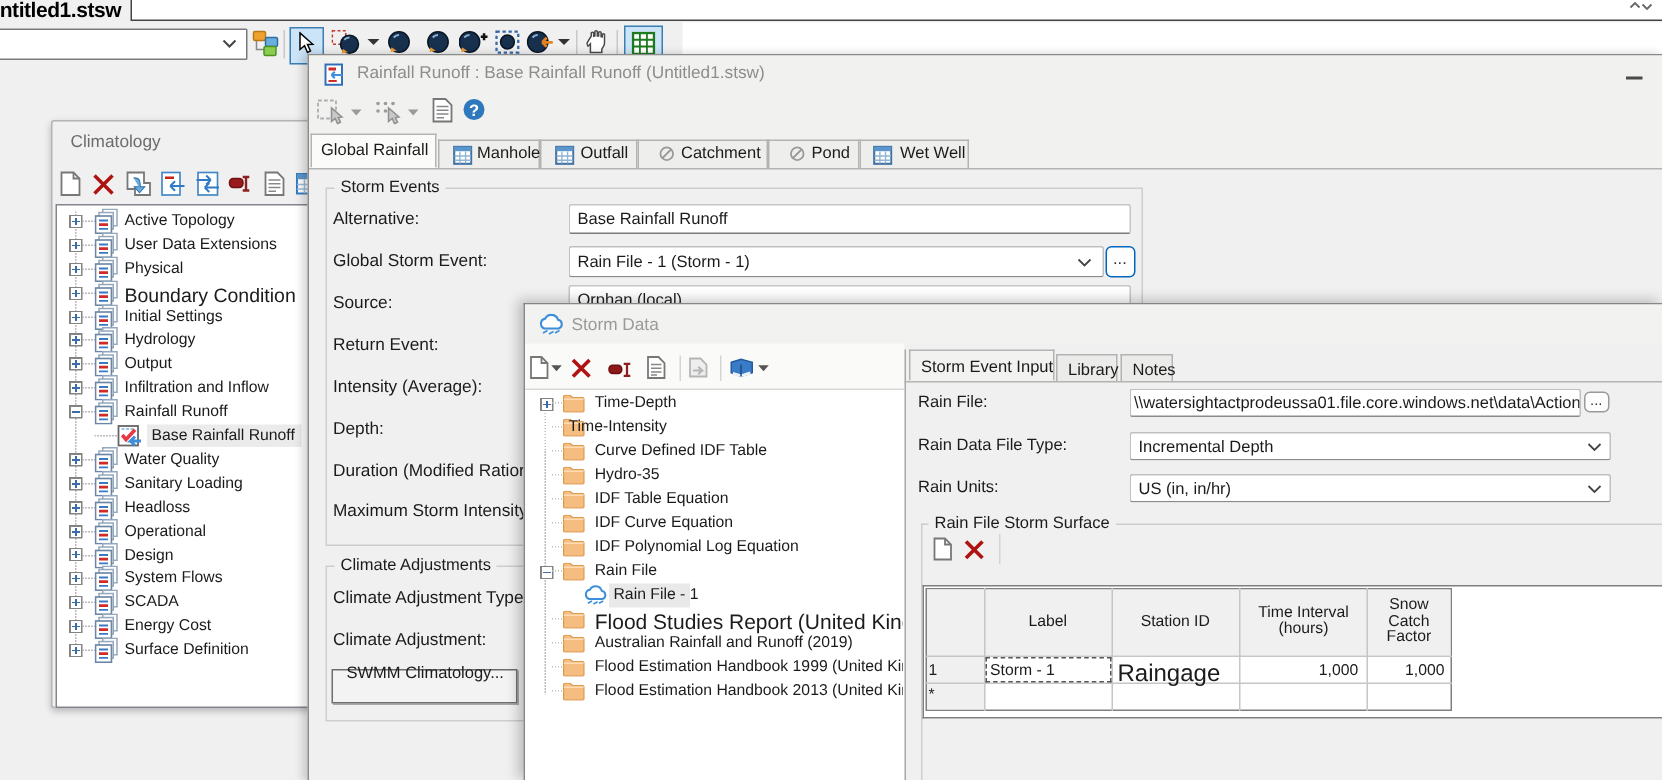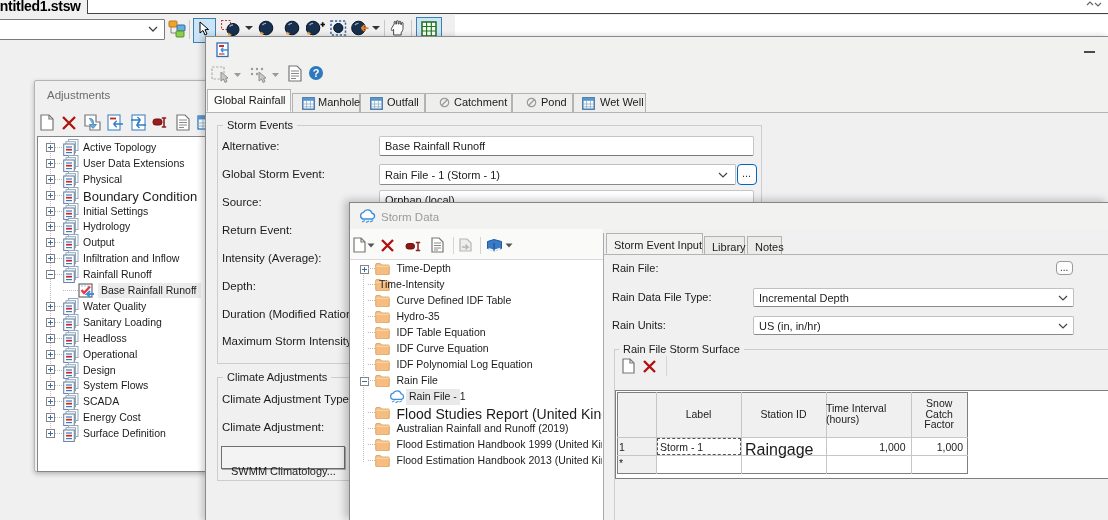--- a/index.html
+++ b/index.html
@@ -71,21 +71,21 @@
  <path d="M4.6 16 V10.2 L3 11.8 Q1.9 10.6 2.5 9.4 L5.2 5 V2.8 Q6 2.1 6.8 2.8 V5.2 L7.6 5 V1.9 Q8.4 1.2 9.2 1.9 V5 L10.1 5 V2.5 Q10.9 1.8 11.7 2.5 V5.4 L12.5 5.6 V3.8 Q13.3 3.1 14 3.8 V9.6 Q14 10.8 13.4 11.8 L12.2 13.8 V16 Z" fill="#fff" stroke="#4a4a4a" stroke-width="1"></path>
     </svg>
 <div class="abs" style="left:411px;top:20px;width:1px;height:17px;background:#c8c8c8"></div>
 <div class="abs" style="left:416px;top:17px;width:24px;height:24px;background:#cce4f7;border:1px solid #3c7fb1"></div>
 <svg class="abs" style="left:421px;top:21px" width="16" height="16" viewBox="0 0 16 16">
  <rect x="1" y="1" width="14" height="14" fill="#fff" stroke="#1e7a1e" stroke-width="1.6"></rect>
  <path d="M1 5.5 H15 M1 10 H15 M5.6 1 V15 M10.3 1 V15" stroke="#1e7a1e" stroke-width="1.2"></path>
     </svg>
 
 <div class="abs" style="left:34px;top:80px;width:176px;height:390px;background:#f0f0f0;border:1px solid #b4b4b4;border-radius:2px;box-shadow:0 2px 5px rgba(0,0,0,0.25)">
- <div class="lb" style="left:12px;top:8px;font-size:11.5px;color:#6c6c6c">Adjustments</div>
+ <div class="lb" style="left:12px;top:8px;font-size:11.5px;color:#6c6c6c">Climatology</div>
  <svg class="abs" style="left:5px;top:33px" width="14" height="17" viewBox="0 0 14 17">
   <path d="M1 1 H9 L13 5 V16 H1 Z" fill="#fff" stroke="#777" stroke-width="1.2"></path>
   <path d="M9 1 L9 5 H13" fill="none" stroke="#777" stroke-width="1.2"></path>
       </svg>
  <svg class="abs" style="left:26px;top:34px" width="16" height="16" viewBox="0 0 16 16">
   <path d="M2 2 L14 14 M14 2 L2 14" stroke="#ad1411" stroke-width="2.3"></path>
       </svg>
  <svg class="abs" style="left:49px;top:33px" width="17" height="17" viewBox="0 0 17 17">
   <path d="M1 1 H12 V8 H16 V16 H6 V12 H1 Z" fill="#fff" stroke="#777" stroke-width="1.2"></path>
   <path d="M5 4.5 C9 4.5 9.5 6 9.5 10.5 L12.5 10.5 L9 14.5 L5.5 10.5 L8.5 10.5" fill="#6aaede" stroke="#2d6da8" stroke-width="0.7"></path>
@@ -380,20 +380,21 @@
       </div>
 </div>
 <div class="abs" style="left:205px;top:36px;width:903px;height:484px;background:#f0f0f0;border-left:1px solid #8a8a8a;border-top:1px solid #8a8a8a;box-shadow:-3px 0 6px rgba(0,0,0,0.18)">
       <div class="abs" style="left:0;top:0;width:903px;height:75px;background:#f1f1f0"></div>
       <svg class="abs" style="left:9px;top:5px" width="16" height="16" viewBox="0 0 16 16">
 <rect x="2" y="1" width="11" height="13.5" fill="#fff" stroke="#2f6fb8" stroke-width="1.3"></rect>
 <path d="M4 4 H9" stroke="#d02b2b" stroke-width="2"></path>
 <path d="M4 12 H9.5" stroke="#d02b2b" stroke-width="1.2"></path>
 <path d="M13.5 8 H6 M6 8 l2.2 -2.2 M6 8 l2.2 2.2" stroke="#3d8edb" stroke-width="1.4" fill="none"></path>
       </svg>
+<div class="lb" style="left:32px;top:6px;font-size:11.5px;color:#8d8d8d">Rainfall Runoff : Base Rainfall Runoff (Untitled1.stsw)</div>
 <div class="abs" style="left:878px;top:14px;width:11px;height:1.5px;background:#4a4a4a"></div>
       <svg class="abs" style="left:5px;top:29px" width="20" height="17" viewBox="0 0 20 17">
 <rect x="1" y="1" width="12" height="12" fill="none" stroke="#adadad" stroke-width="1.2" stroke-dasharray="2.5,1.5"></rect>
 <path d="M10 6 L10 15 L12.5 13 L14 16.5 L16 15.5 L14.6 12.4 L17 12 Z" fill="#c9c9c9" stroke="#8f8f8f"></path>
       </svg>
 <svg class="abs" style="left:27px;top:35px" width="9" height="6" viewBox="0 0 9 6">
         <path d="M1 1 L4.5 5 L8 1 Z" fill="#9a9a9a"></path>
       </svg>
 <svg class="abs" style="left:43px;top:29px" width="20" height="17" viewBox="0 0 20 17">
 <circle cx="3" cy="3" r="1.2" fill="#9a9a9a"></circle>
@@ -469,21 +470,21 @@
       </svg>
 <div class="abs" style="left:531px;top:127px;width:20px;height:21px;background:#fdfdfd;border:1.5px solid #0067c0;border-radius:4px;box-sizing:border-box"></div>
 <div class="lb" style="left:536px;top:130px;font-size:11px;color:#333">...</div>
       <div class="abs" style="left:173px;top:152.5px;width:375px;height:20px;background:#fff;border:1px solid #c5c5c5;border-radius:2px;box-sizing:border-box"></div>
 <div class="lb" style="left:179px;top:156.5px;font-size:11px">Orphan (local)</div>
       <div class="abs" style="left:10.5px;top:340px;width:543px;height:102px;border:1px solid #cdcdcd"></div>
 <div class="lb" style="left:17px;top:334px;background:#f0f0f0;padding:0 4px;font-size:11px">Climate Adjustments</div>
       <div class="lb" style="left:16px;top:356.0px;font-size:11.5px">Climate Adjustment Type:</div>
       <div class="lb" style="left:16px;top:384.0px;font-size:11.5px">Climate Adjustment:</div>
       <div class="abs" style="left:14.5px;top:409px;width:122px;height:21px;background:#f3f3f3;border:1px solid #6e6e6e;box-shadow:1px 1px 0 #a8a8a8"></div>
-<div class="lb" style="left:25px;top:428px;font-size:11px">SWMM Climatology...</div>
+<div class="lb" style="left:25px;top:406px;font-size:11px">SWMM Climatology...</div>
     </div>
 <div class="abs" style="left:349px;top:202px;width:759px;height:318px;background:#f0f0f0;border-left:1px solid #868686;border-top:1px solid #868686;box-shadow:-4px -2px 8px rgba(0,0,0,0.22)">
       <div class="abs" style="left:0;top:0;width:759px;height:26px;background:#f2f2f1"></div>
       <div class="abs" style="left:0;top:26px;width:253px;height:30px;background:#fafaf9"></div>
       <div class="abs" style="left:0;top:56px;width:252.5px;height:262px;background:#fff"></div>
       <svg class="abs" style="left:8px;top:6px" width="19" height="15" viewBox="0 0 19 15">
 <path d="M5 10 A3.4 3.4 0 0 1 5.5 3.4 A4.6 4.6 0 0 1 14 4.2 A3 3 0 0 1 14.5 10 Z" fill="#fff" stroke="#3d8edb" stroke-width="1.4"></path>
 <path d="M4 13 L7 11.4 M8 13.6 L11 12 M12 13 L15 11.4" stroke="#3d8edb" stroke-width="1.1"></path>
       </svg>
 <div class="lb" style="left:31px;top:8px;font-size:11.5px;color:#9a9a9a">Storm Data</div>
@@ -613,20 +614,23 @@
       <div class="abs" style="left:253px;top:50.5px;width:506px;height:1px;background:#b3b3b3"></div>
       <div class="abs" style="left:255.5px;top:30px;width:97.5px;height:21px;background:#f2f2f1;border:1px solid #b3b3b3;border-bottom:1px solid #f2f2f1;box-sizing:border-box"></div>
       <div class="lb" style="left:264px;top:36px;font-size:11px">Storm Event Input</div>
       <div class="abs" style="left:354px;top:32.5px;width:41.0px;height:18.5px;background:#ebebea;border:1px solid #b3b3b3;border-bottom:none;box-sizing:border-box"></div>
       <div class="lb" style="left:362px;top:37.5px;font-size:11px">Library</div>
       <div class="abs" style="left:397px;top:32.5px;width:35.0px;height:18.5px;background:#ebebea;border:1px solid #b3b3b3;border-bottom:none;box-sizing:border-box"></div>
       <div class="lb" style="left:405px;top:37.5px;font-size:11px">Notes</div>
       <div class="lb" style="left:262px;top:59px;font-size:11px">Rain File:</div>
       <div class="lb" style="left:262px;top:87.5px;font-size:11px">Rain Data File Type:</div>
       <div class="lb" style="left:262px;top:115.5px;font-size:11px">Rain Units:</div>
+      <div class="abs" style="left:403px;top:56px;width:301px;height:19px;background:#fff;border:1px solid #c0c0c0;border-bottom:1px solid #8a8a8a;border-radius:2px;box-sizing:border-box;overflow:hidden">
+<div class="lb" style="left:2px;top:2.5px;font-size:11px">\\watersightactprodeussa01.file.core.windows.net\data\Action</div>
+      </div>
       <div class="abs" style="left:706px;top:58px;width:17px;height:14px;background:#fdfdfd;border:1px solid #9a9a9a;border-radius:4px;box-sizing:border-box"></div>
 <div class="lb" style="left:710px;top:59px;font-size:10px;color:#333">...</div>
       <div class="abs" style="left:403px;top:84.5px;width:321px;height:19.5px;background:#fff;border:1px solid #c0c0c0;border-bottom:1px solid #8a8a8a;border-radius:2px;box-sizing:border-box"></div>
       <div class="lb" style="left:409px;top:88.5px;font-size:11px">Incremental Depth</div>
       <svg class="abs" style="left:708px;top:91.5px" width="10" height="6" viewBox="0 0 10 6">
         <polyline points="1,1 5,5 9,1" fill="none" stroke="#444" stroke-width="1.2"></polyline>
       </svg>
       <div class="abs" style="left:403px;top:112.5px;width:321px;height:19.5px;background:#fff;border:1px solid #c0c0c0;border-bottom:1px solid #8a8a8a;border-radius:2px;box-sizing:border-box"></div>
       <div class="lb" style="left:409px;top:116.5px;font-size:11px">US (in, in/hr)</div>
       <svg class="abs" style="left:708px;top:119.5px" width="10" height="6" viewBox="0 0 10 6">
@@ -647,21 +651,21 @@
       <div class="abs" style="left:268px;top:189.5px;width:349.0px;height:44.5px;background:#f0f0f0"></div>
       <div class="abs" style="left:268px;top:189.5px;width:38.0px;height:80.5px;background:#f0f0f0"></div>
       <div class="abs" style="left:306.0px;top:188.5px;width:1px;height:82.5px;background:#c6c6c6"></div>
       <div class="abs" style="left:391.0px;top:188.5px;width:1px;height:82.5px;background:#c6c6c6"></div>
       <div class="abs" style="left:476.0px;top:188.5px;width:1px;height:82.5px;background:#c6c6c6"></div>
       <div class="abs" style="left:560.5px;top:188.5px;width:1px;height:82.5px;background:#c6c6c6"></div>
       <div class="abs" style="left:267px;top:234.0px;width:351.0px;height:1px;background:#c6c6c6"></div>
       <div class="abs" style="left:267px;top:251.5px;width:351.0px;height:1px;background:#c6c6c6"></div>
       <div class="lb" style="left:306px;top:205.2px;width:85px;text-align:center;font-size:10.5px">Label</div>
       <div class="lb" style="left:391px;top:205.2px;width:85px;text-align:center;font-size:10.5px">Station ID</div>
-      <div class="lb" style="left:476px;top:199.8px;width:86px;font-size:10.5px;line-height:11px">Time Interval<br>(hours)</div>
+      <div class="lb" style="left:476px;top:199.8px;width:86px;text-align:center;font-size:10.5px;line-height:11px">Time Interval<br>(hours)</div>
       <div class="lb" style="left:560.5px;top:195.2px;width:57.5px;text-align:center;font-size:10.5px;line-height:10.5px">Snow<br>Catch<br>Factor</div>
       <div class="lb" style="left:269px;top:238px;font-size:10.5px">1</div>
       <div class="abs" style="left:307.0px;top:235.0px;width:82.0px;height:14.5px;border:1px dashed #555"></div>
       <div class="lb" style="left:310px;top:238px;font-size:10.5px">Storm - 1</div>
       <div class="lb" style="left:395px;top:238px;font-size:16px">Raingage</div>
       <div class="lb" style="left:476px;top:238px;width:79.5px;text-align:right;font-size:10.5px">1,000</div>
       <div class="lb" style="left:560.5px;top:238px;width:52.5px;text-align:right;font-size:10.5px">1,000</div>
       <div class="lb" style="left:269px;top:254px;font-size:10.5px">*</div>
     </div>
 </div>

